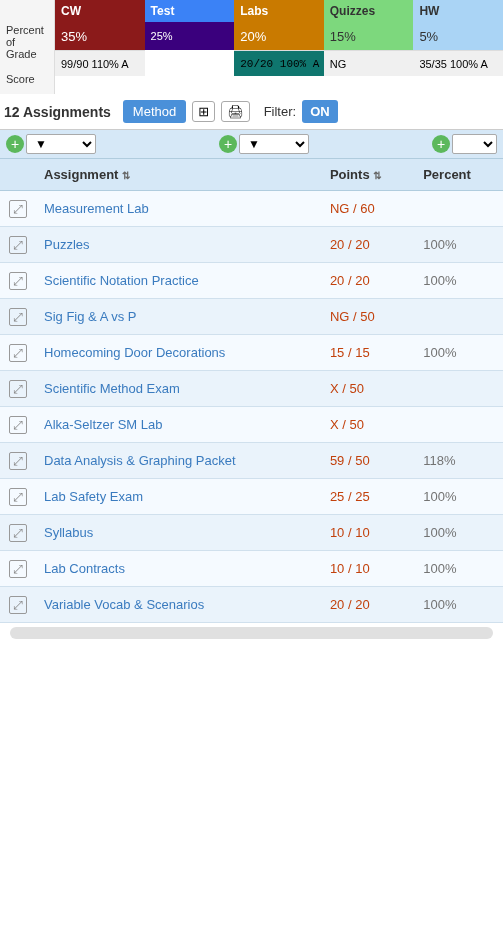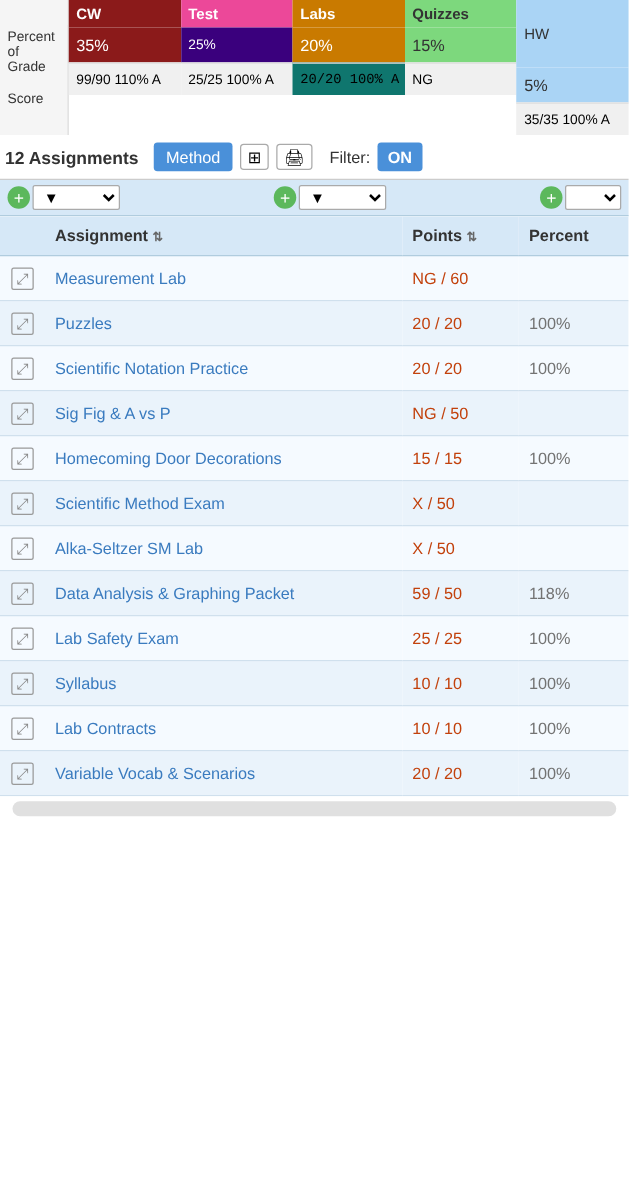--- a/index.html
+++ b/index.html
@@ -216,36 +216,35 @@
     <div class="grade-col-label">Score</div>
   </div>
 
   <div id="cat-cols" style="display:flex; flex:1;">
       <div class="grade-col" style="flex: 1 1 0%; min-width: 0px;">
         <div style="background: rgb(139, 26, 26); color: rgb(255, 255, 255); padding: 4px 6px; font-size: 12px; font-weight: bold;">CW</div>
         <div class="percent-cell" style="background: rgb(139, 26, 26); color: rgb(255, 255, 255); font-size: 13px;">35%</div>
         <div class="score-cell" style="background: rgb(240, 240, 240); font-size: 11px; border-top: 1px solid rgb(221, 221, 221);">99/90 110% A</div>
       </div>
       <div class="grade-col" style="flex: 1 1 0%; min-width: 0px;">
-        <div style="background: #ec4899; color: rgb(255, 255, 255); padding: 4px 6px; font-size: 12px; font-weight: bold;">Test</div>
+        <div style="background: #3b82f6; color: rgb(255, 255, 255); padding: 4px 6px; font-size: 12px; font-weight: bold;">Test</div>
         <div class="percent-cell" style="background: rgb(58, 0, 125); color: rgb(255, 255, 255); font-size: 11px;">25%</div>
-        <div class="score-cell" style="background: rgb(240, 240, 240); font-size: 11px; border-top: 1px solid rgb(221, 221, 221);">25/25 100% A</div>
       </div>
       <div class="grade-col" style="flex: 1 1 0%; min-width: 0px;">
         <div style="background: rgb(201, 122, 0); color: rgb(255, 255, 255); padding: 4px 6px; font-size: 12px; font-weight: bold;">Labs</div>
         <div class="percent-cell" style="background: rgb(201, 122, 0); color: rgb(255, 255, 255); font-size: 13px;">20%</div>
         <div class="score-cell" style="background: #0f766e; font-size: 11px; border-top: 1px solid rgb(221, 221, 221); font-family: Liberation Mono, monospace;">20/20 100% A</div>
       </div>
       <div class="grade-col" style="flex: 1 1 0%; min-width: 0px;">
         <div style="background: rgb(125, 216, 125); color: rgb(51, 51, 51); padding: 4px 6px; font-size: 12px; font-weight: bold;">Quizzes</div>
         <div class="percent-cell" style="background: rgb(125, 216, 125); color: rgb(51, 51, 51); font-size: 13px;">15%</div>
         <div class="score-cell" style="background: rgb(240, 240, 240); font-size: 11px; border-top: 1px solid rgb(221, 221, 221);">NG</div>
       </div>
       <div class="grade-col" style="flex: 1 1 0%; min-width: 0px;">
-        <div style="background: rgb(170, 212, 245); color: rgb(51, 51, 51); padding: 20px 6px; font-size: 12px; font-weight: normal;">HW</div>
+        <div style="background: rgb(170, 212, 245); color: rgb(51, 51, 51); padding: 4px 6px; font-size: 12px; font-weight: bold;">HW</div>
         <div class="percent-cell" style="background: rgb(170, 212, 245); color: rgb(51, 51, 51); font-size: 13px;">5%</div>
         <div class="score-cell" style="background: rgb(240, 240, 240); font-size: 11px; border-top: 1px solid rgb(221, 221, 221);">35/35 100% A</div>
       </div>
     </div>
 </div>
 
 <div class="toolbar">
   <span class="assignments-count">12 Assignments</span>
   <button class="btn-export">Method</button>
   <button class="btn-icon">⊞</button>

